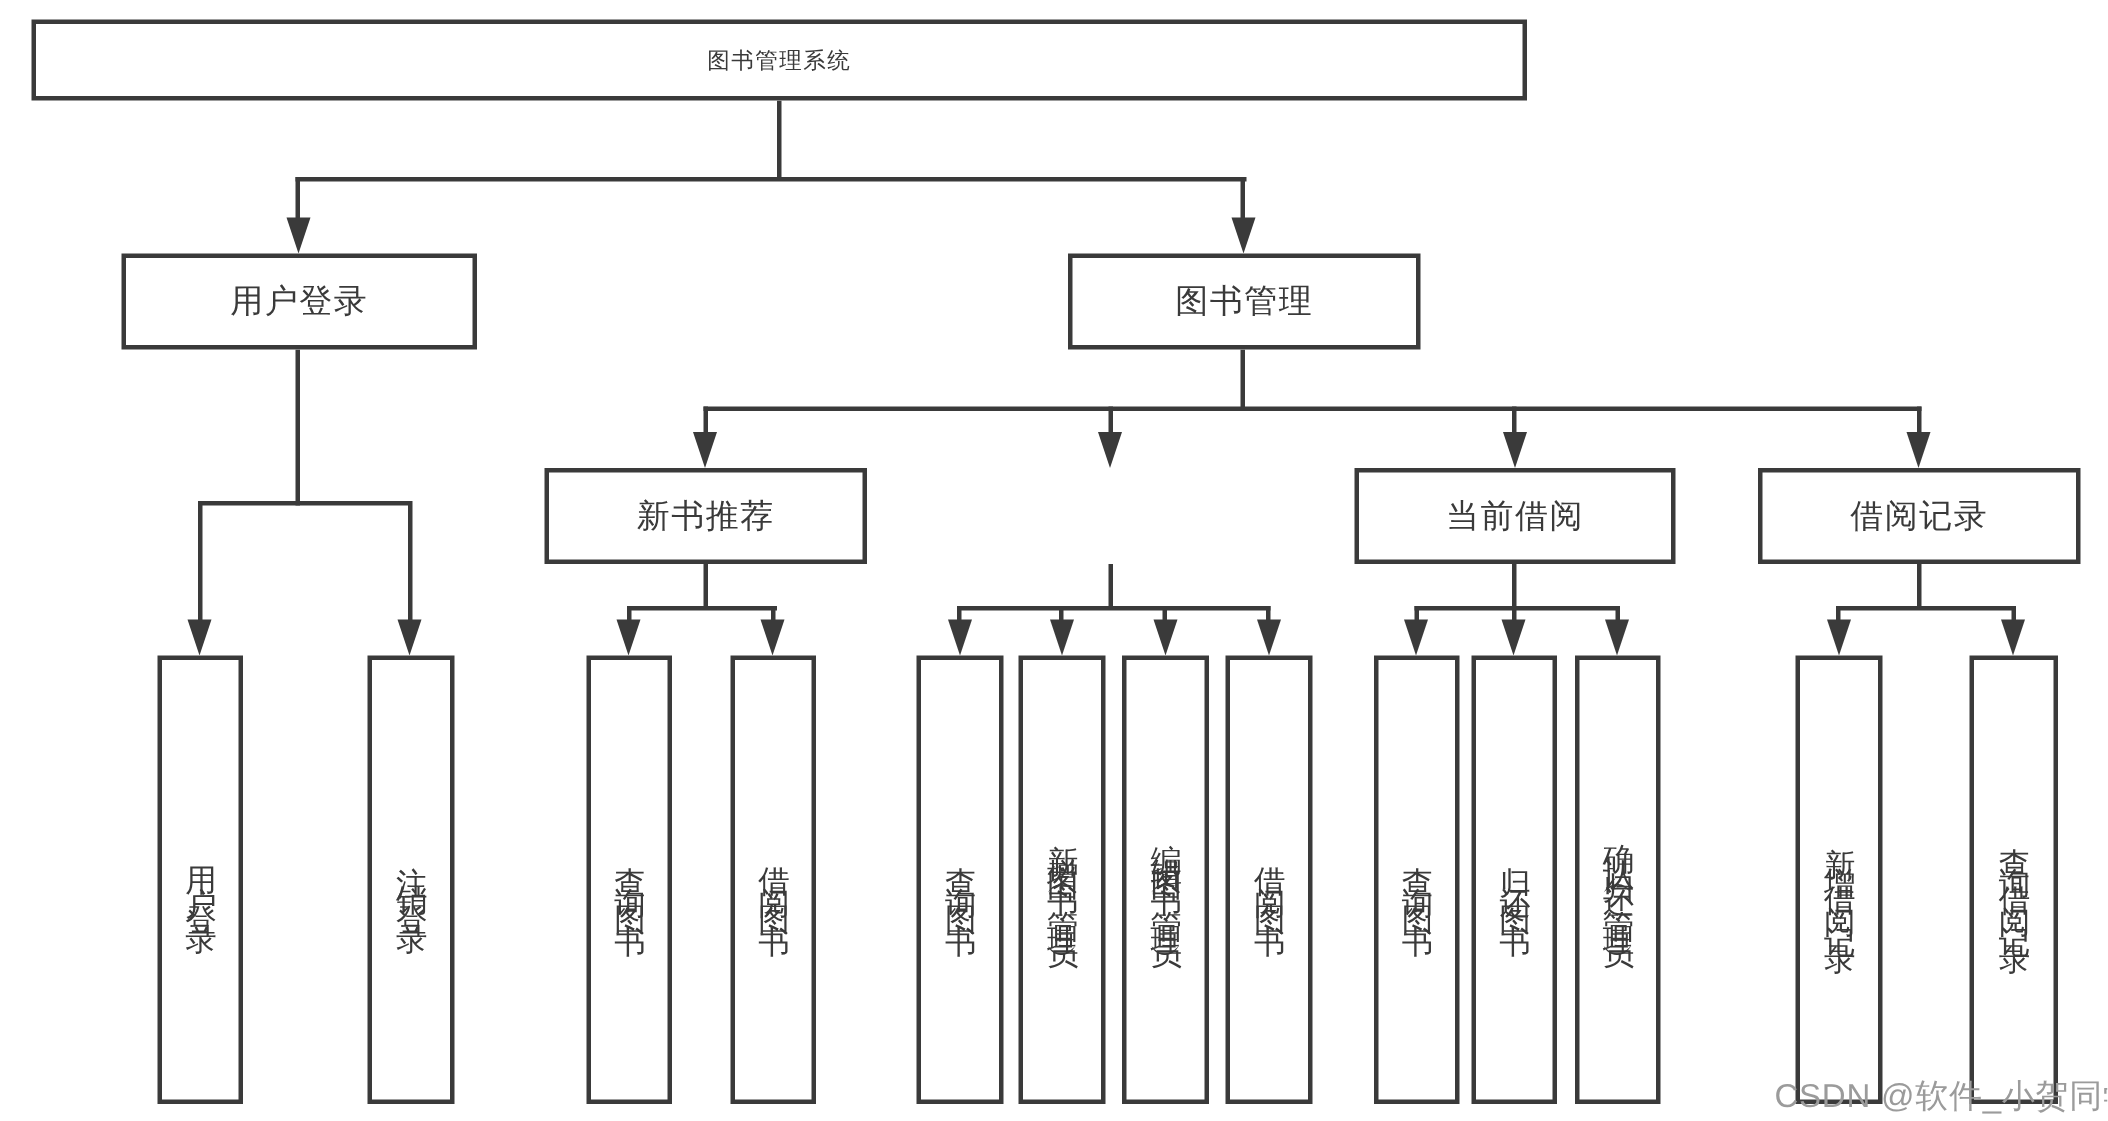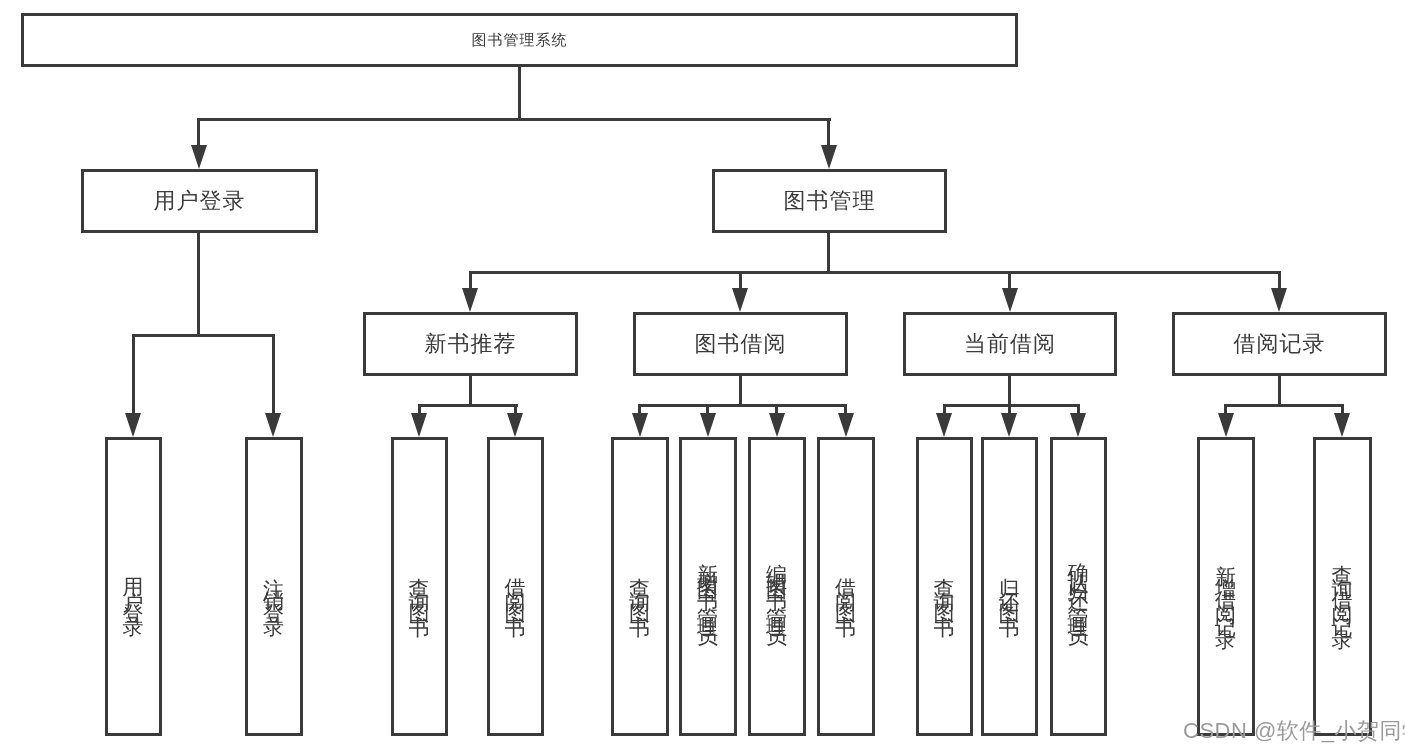--- a/index.html
+++ b/index.html
@@ -132,23 +132,20 @@
   <div class="node node-h" style="left:81px;top:169px;width:237px;height:64px;">
     <span>用户登录</span>
   </div>
   <div class="node node-h" style="left:712px;top:169px;width:235px;height:64px;">
     <span>图书管理</span>
   </div>
 
   <div class="node node-h" style="left:363px;top:312px;width:215px;height:64px;">
     <span>新书推荐</span>
   </div>
-  <div class="node node-h" style="left:633px;top:312px;width:215px;height:64px;">
-    <span>图书借阅</span>
-  </div>
   <div class="node node-h" style="left:1172px;top:312px;width:215px;height:64px;">
     <span>借阅记录</span>
   </div>
   <div class="node node-h" style="left:903px;top:312px;width:214px;height:64px;">
     <span>当前借阅</span>
   </div>
 
   <div class="node leaf" style="left:105px;top:437px;width:57px;height:299px;">
     <span>用户登录</span>
   </div>

